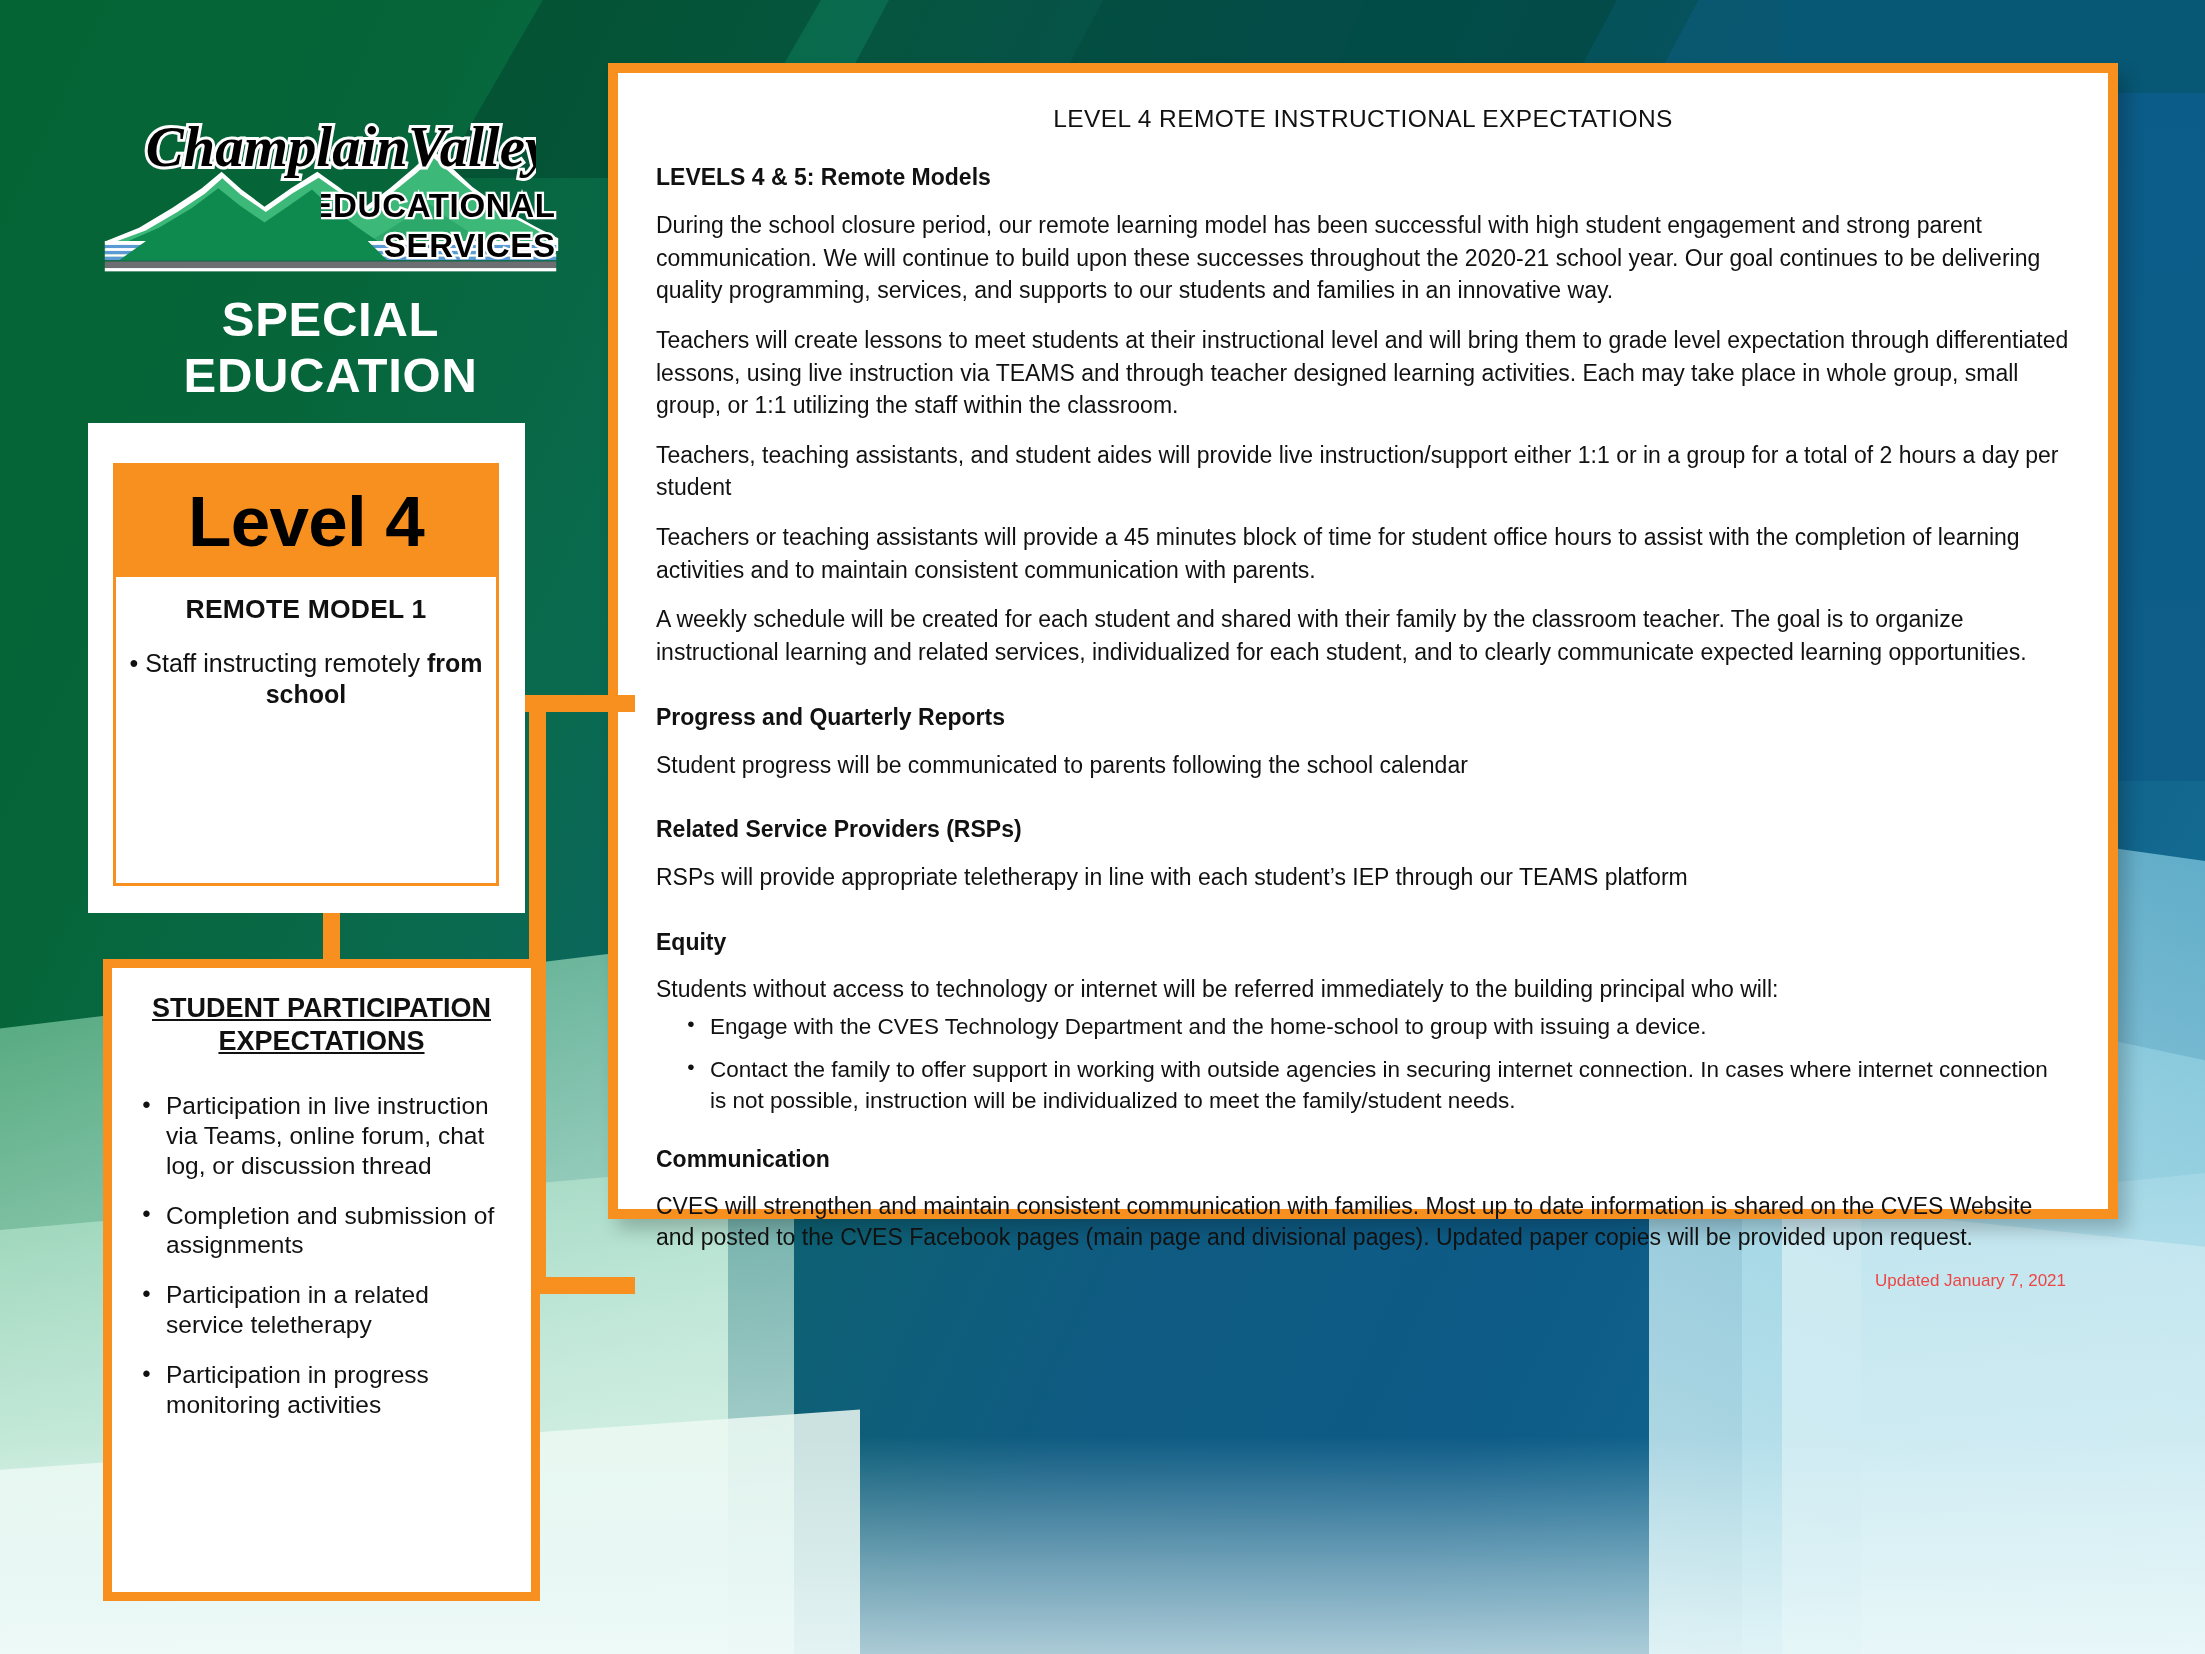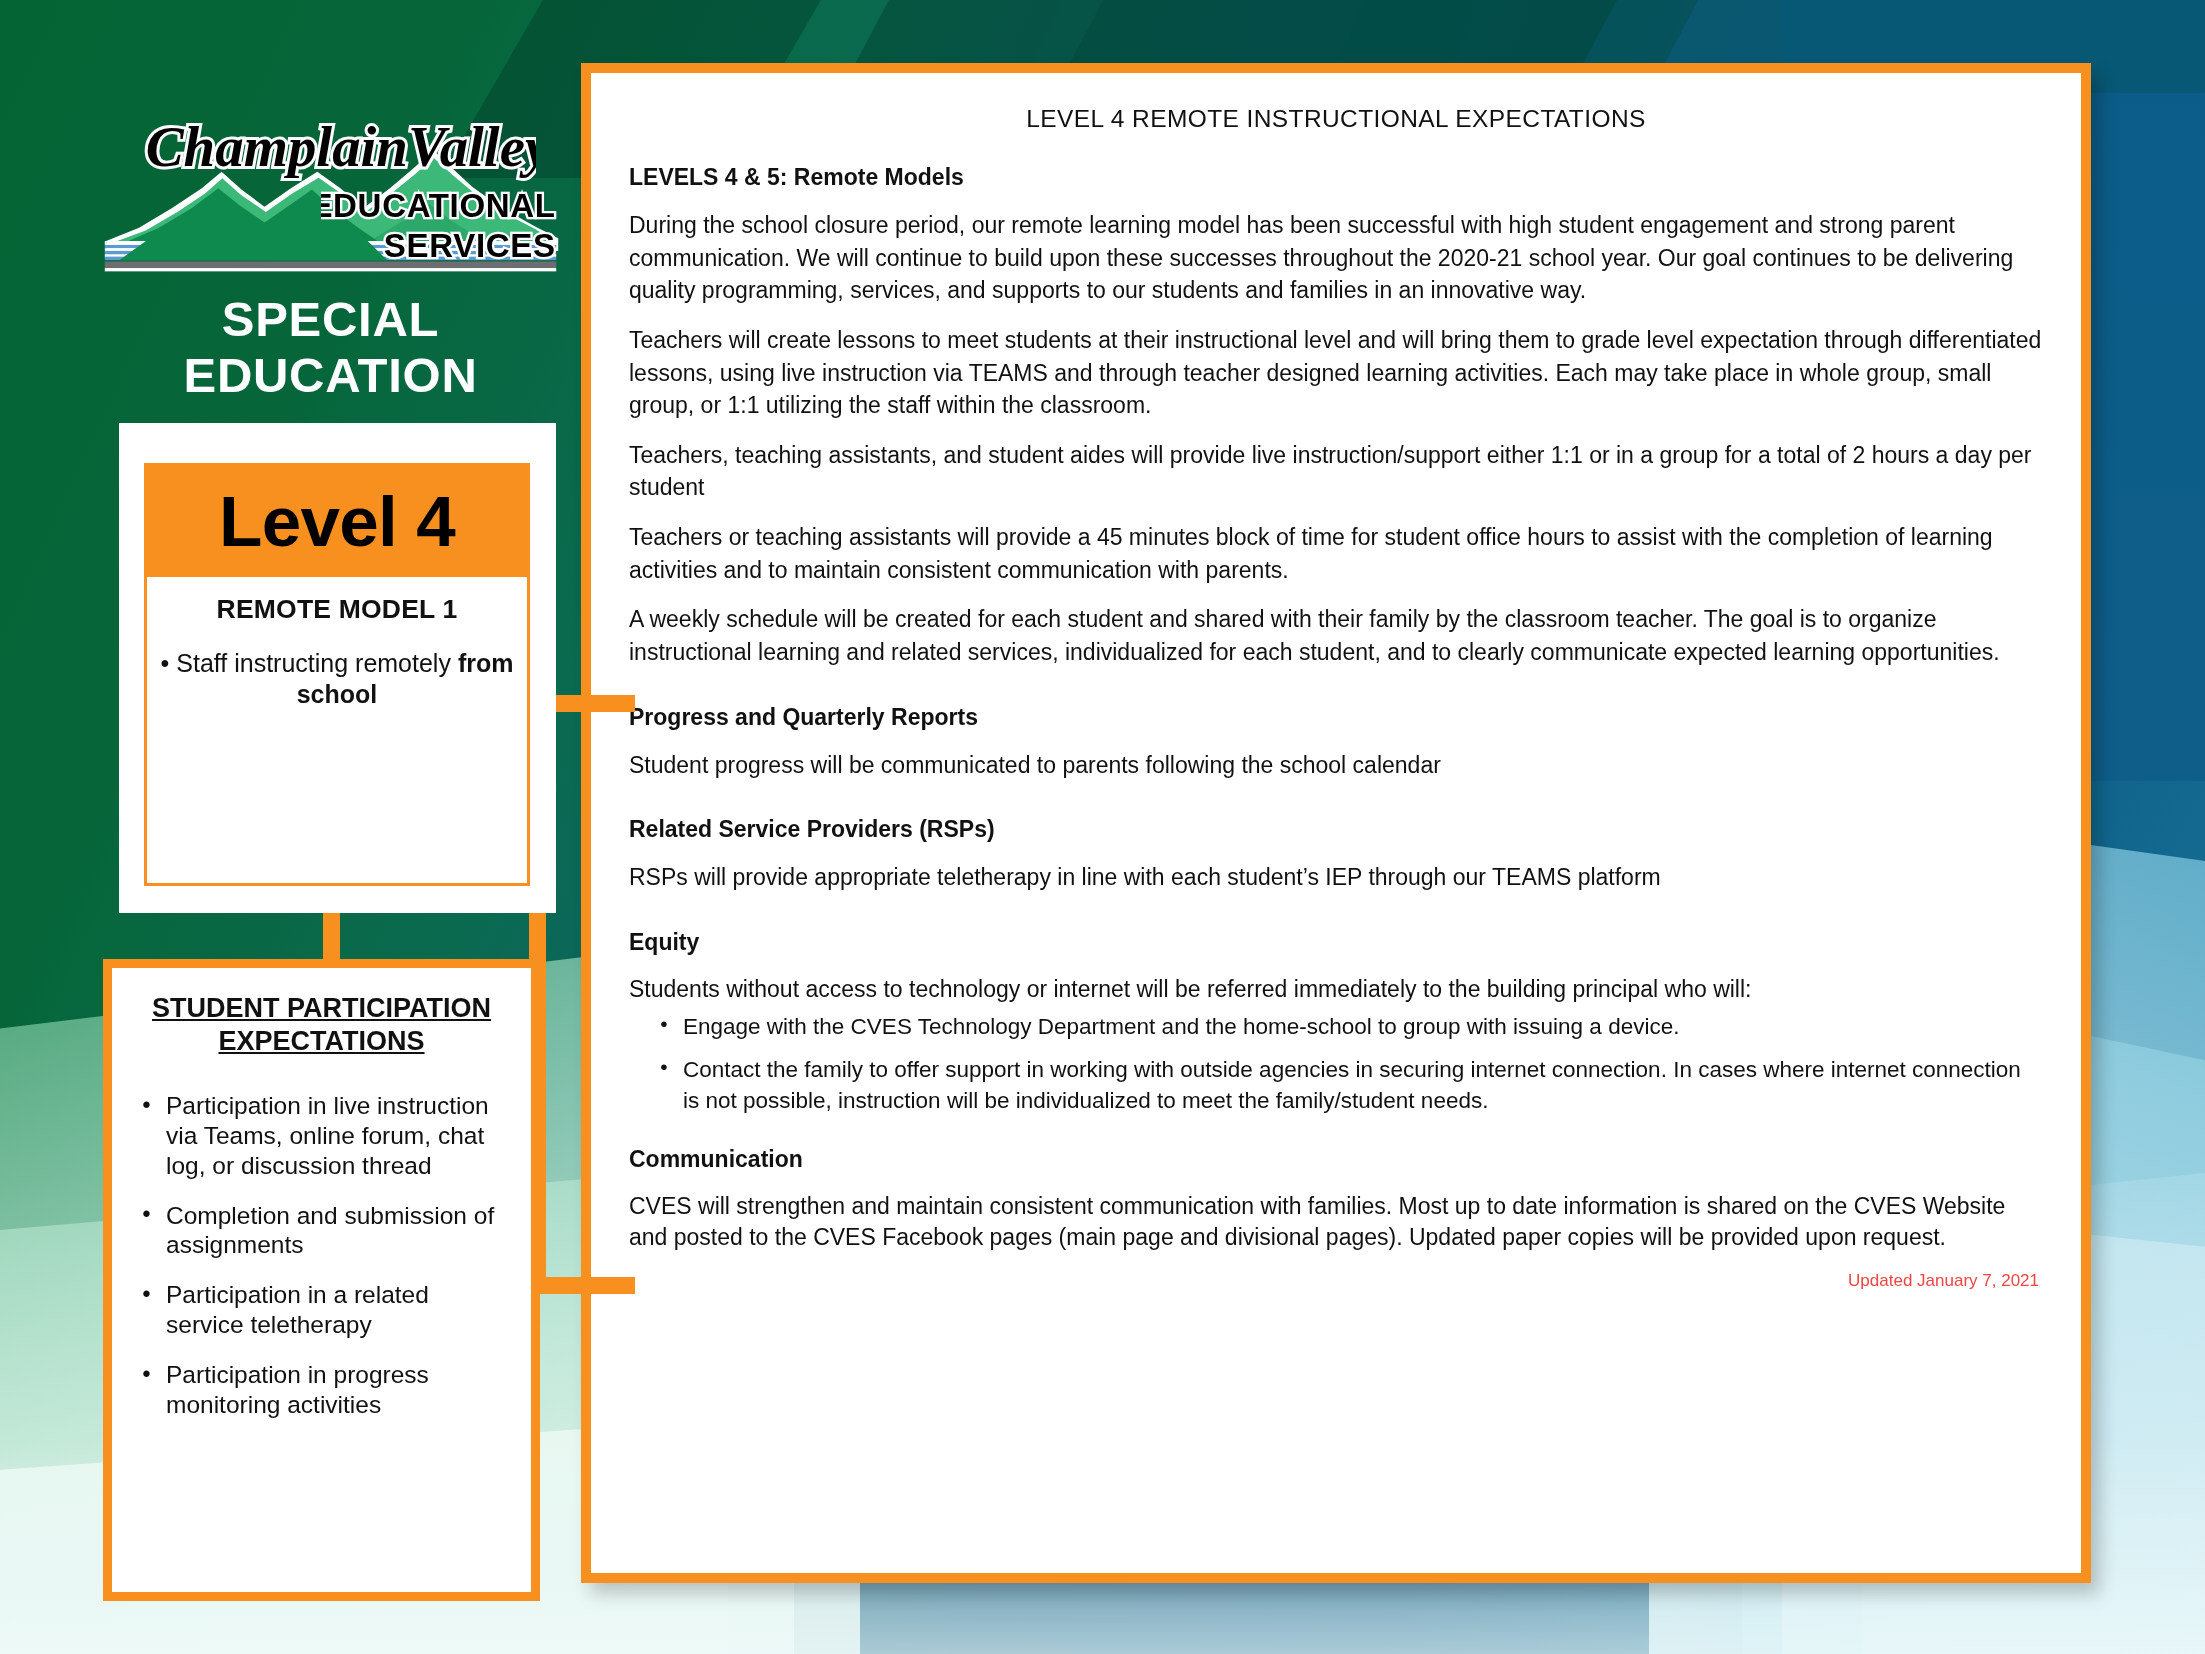--- a/index.html
+++ b/index.html
@@ -103,21 +103,21 @@
 
   
   .conn{position:absolute;background:#F7901E;z-index:3;}
   #conn-h-level4{left:523px;top:695px;width:112px;height:17px;}
   #conn-v-level4{left:323px;top:893px;width:17px;height:73px;}
   #conn-h-participation{left:523px;top:1277px;width:112px;height:17px;}
   #conn-v-right{left:529px;top:695px;width:17px;height:599px;}
 
   
   #level4-card{
-    position:absolute;left:119px;top:423px;width:437px;height:490px;
+    position:absolute;left:88px;top:423px;width:437px;height:490px;
     background:#ffffff;z-index:4;box-sizing:border-box;
   }
   #level4-inner{
     position:absolute;left:25px;top:40px;width:386px;height:423px;
     border:3.3px solid #F7901E;box-sizing:border-box;background:#fff;
   }
   #level4-head{
     background:#F7901E;height:111px;display:flex;align-items:center;justify-content:center;
   }
   #level4-head span{
@@ -147,21 +147,21 @@
   #participation-list li{
     position:relative;padding-left:29px;margin-bottom:20px;
     font-size:24.5px;line-height:1.22;color:#111;
   }
   #participation-list li:before{
     content:"\2022";position:absolute;left:5.3px;top:-1.3px;font-size:24px;color:#111;
   }
 
   
   #main-panel{
-    position:absolute;left:581px;top:63px;width:1510px;height:1520px;
+    position:absolute;left:608px;top:63px;width:1510px;height:1156px;
     border:10.6px solid #F7901E;background:#ffffff;box-sizing:border-box;
     z-index:2;box-shadow:9.3px 10.6px 17px rgba(0,0,0,0.22);
   }
   #panel-inner{padding:32px 38px 0 38px;}
   #panel-title{
     text-align:center;font-size:24.5px;color:#111;letter-spacing:0.4px;
     margin-bottom:30px;
   }
   .sec-head{
     font-size:23px;font-weight:bold;color:#111;margin:0 0 16px 0;line-height:1.3;

